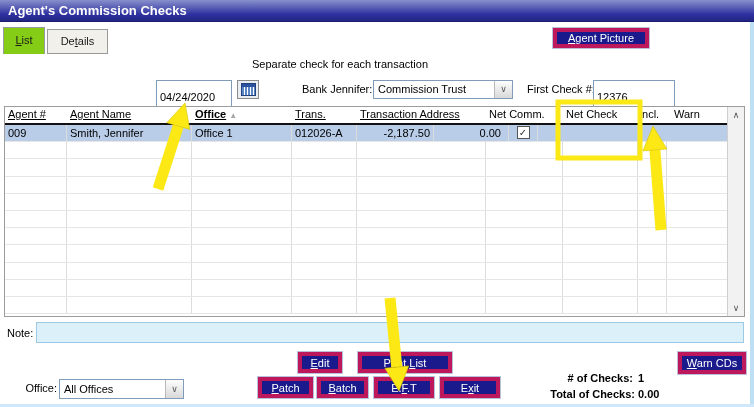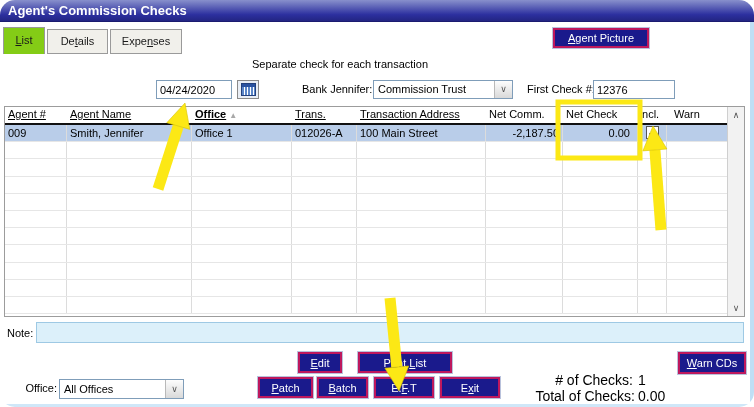--- a/index.html
+++ b/index.html
@@ -1,46 +1,46 @@
 <!DOCTYPE html>
 <html><head>
 <meta charset="utf-8">
 <style>
   * { box-sizing: border-box; margin: 0; padding: 0; }
   html,body { background:#fff; }
   body { font-family:"Liberation Sans", sans-serif; font-size:11px; color:#000; }
-  .win { position:relative; width:754px; height:407px; background:#fff; overflow:hidden;border-radius:15px; }
+  .win { position:relative; width:754px; height:407px; background:#fff; overflow:hidden; }
 
   
   .edge-right { position:absolute; top:22px; right:0; bottom:0; width:4px; background:#bfdff5; }
   .edge-bottom { position:absolute; left:0; right:0; bottom:0; height:3px; background:#cfe7f8; }
 
   
   .titlebar { position:absolute; left:0; top:0; width:100%; height:22px;
     background:linear-gradient(#8890cc, #2c2f9f 70%, #232582);
     border-bottom:1px solid #1b1b70; color:#fff; font-weight:bold; font-size:13px;
     line-height:21px; padding-left:8px; }
 
   
   .tab { position:absolute; text-align:center; border:1px solid #9a9a9a; background:#f1f0eb;
     font-size:11px; color:#1a1a1a; line-height:22px; }
   .tab.active { background:#84cc16; border-bottom:none; line-height:24px; z-index:2; }
   .mn { text-decoration:underline; }
 
   
-  .navy-btn { position:absolute; background:#1a1a8c; border:2px solid #be185d;
+  .navy-btn { position:absolute; background:#1a1a8c; border:4px solid #be185d;
     box-shadow:0 0 0 1px #b9c2dc; color:#fff; font-size:11px; font-family:inherit;
     display:flex; align-items:center; justify-content:center; cursor:pointer; }
 
   .subtitle { position:absolute; left:60px; top:58px; width:560px; text-align:center;
     font-weight:normal; font-size:11px; }
 
   .lbl { position:absolute; line-height:19px; font-size:11px; white-space:nowrap; }
   .txt { position:absolute; height:19px; border:1px solid #7f9db9; font-size:11px;
-    font-family:inherit; padding:8px 3px; background:#fff; }
+    font-family:inherit; padding:16px 3px; background:#fff; }
 
   .cal-btn { position:absolute; left:237px; top:80px; width:22px; height:19px;
     border:1px solid #8a8a8a; background:#e9eef5; display:flex; align-items:center;
     justify-content:center; cursor:pointer; }
   .cal-icon { width:15px; height:13px; border:1px solid #23407c;
     background:
       linear-gradient(#2a52a0 0 3px, rgba(0,0,0,0) 3px),
       repeating-linear-gradient(to right, #5b86c8 0 2px, #fff 2px 3px),
       repeating-linear-gradient(to bottom, #5b86c8 0 2px, #fff 2px 3px); }
 
@@ -68,42 +68,39 @@
   .cb { width:13px; height:13px; border:1px solid #555; background:#fff; margin:1px auto;
     font-size:10px; line-height:11px; text-align:center; color:#333; cursor:pointer; }
   .scroll { position:absolute; right:0; top:0; bottom:0; width:17px; background:#f2f2f2;
     border-left:1px solid #cfcfcf; }
   .sb-btn { position:absolute; left:0; width:100%; height:16px; text-align:center;
     font-size:9px; color:#555; line-height:16px; cursor:pointer; }
 
   .note-input { position:absolute; left:36px; top:322px; width:708px; height:21px;
     background:#dcf0fa; border:1px solid #9ec9e4; font-family:inherit; font-size:11px; padding:0 4px; }
 
-  .totline { position:absolute; font-size:14px; white-space:nowrap; }
+  .totline { position:absolute; font-size:11px; white-space:nowrap;font-weight:bold; }
 
   .overlay { position:absolute; left:0; top:0; width:754px; height:407px;
     pointer-events:none; z-index:50; }
 </style>
 </head>
 <body>
 
 <div class="win">
 
   <div class="titlebar">
     <span>Agent's Commission Checks</span>
   </div>
 
   <div class="tab active" style="left:3px; top:27px; width:42px; height:27px;">
     <span class="mn">L</span><span>ist</span>
   </div>
   <div class="tab" style="left:47px; top:29px; width:61px; height:25px;">
     <span>De</span><span class="mn">t</span><span>ails</span>
-  </div>
-  <div class="tab" style="left:110px; top:29px; width:72px; height:25px;">
-    <span>Expe</span><span class="mn">n</span><span>ses</span>
   </div>
 
   <button class="navy-btn" style="left:553px; top:28px; width:96px; height:20px;">
     <span><span class="mn">A</span><span>gent Picture</span></span>
   </button>
 
   <div class="subtitle">Separate check for each transaction</div>
 
   <input class="txt" style="left: 156px; top: 80px; width: 76px;" value="04/24/2020">
   <div class="cal-btn">
@@ -130,21 +127,20 @@
       <div class="hcell c6"><span>Net Check</span></div>
       <div class="hcell c7" style="padding:0 1px;"><span>Incl.</span></div>
       <div class="hcell c8" style="padding-left:7px;"><span>Warn</span></div>
     </div>
 
     <div class="trow selected">
       <div class="cell c0">009</div>
       <div class="cell c1">Smith, Jennifer</div>
       <div class="cell c2">Office 1</div>
       <div class="cell c3">012026-A</div>
-      <div class="cell c4">100 Main Street</div>
       <div class="cell c5 num">-2,187.50</div>
       <div class="cell c6 num" style="padding-right:7px;">0.00</div>
       <div class="cell c7" style="padding:0;">
         <div class="cb">✓</div>
       </div>
       <div class="cell c8"></div>
     </div>
 
     <div>
         <div class="trow">

